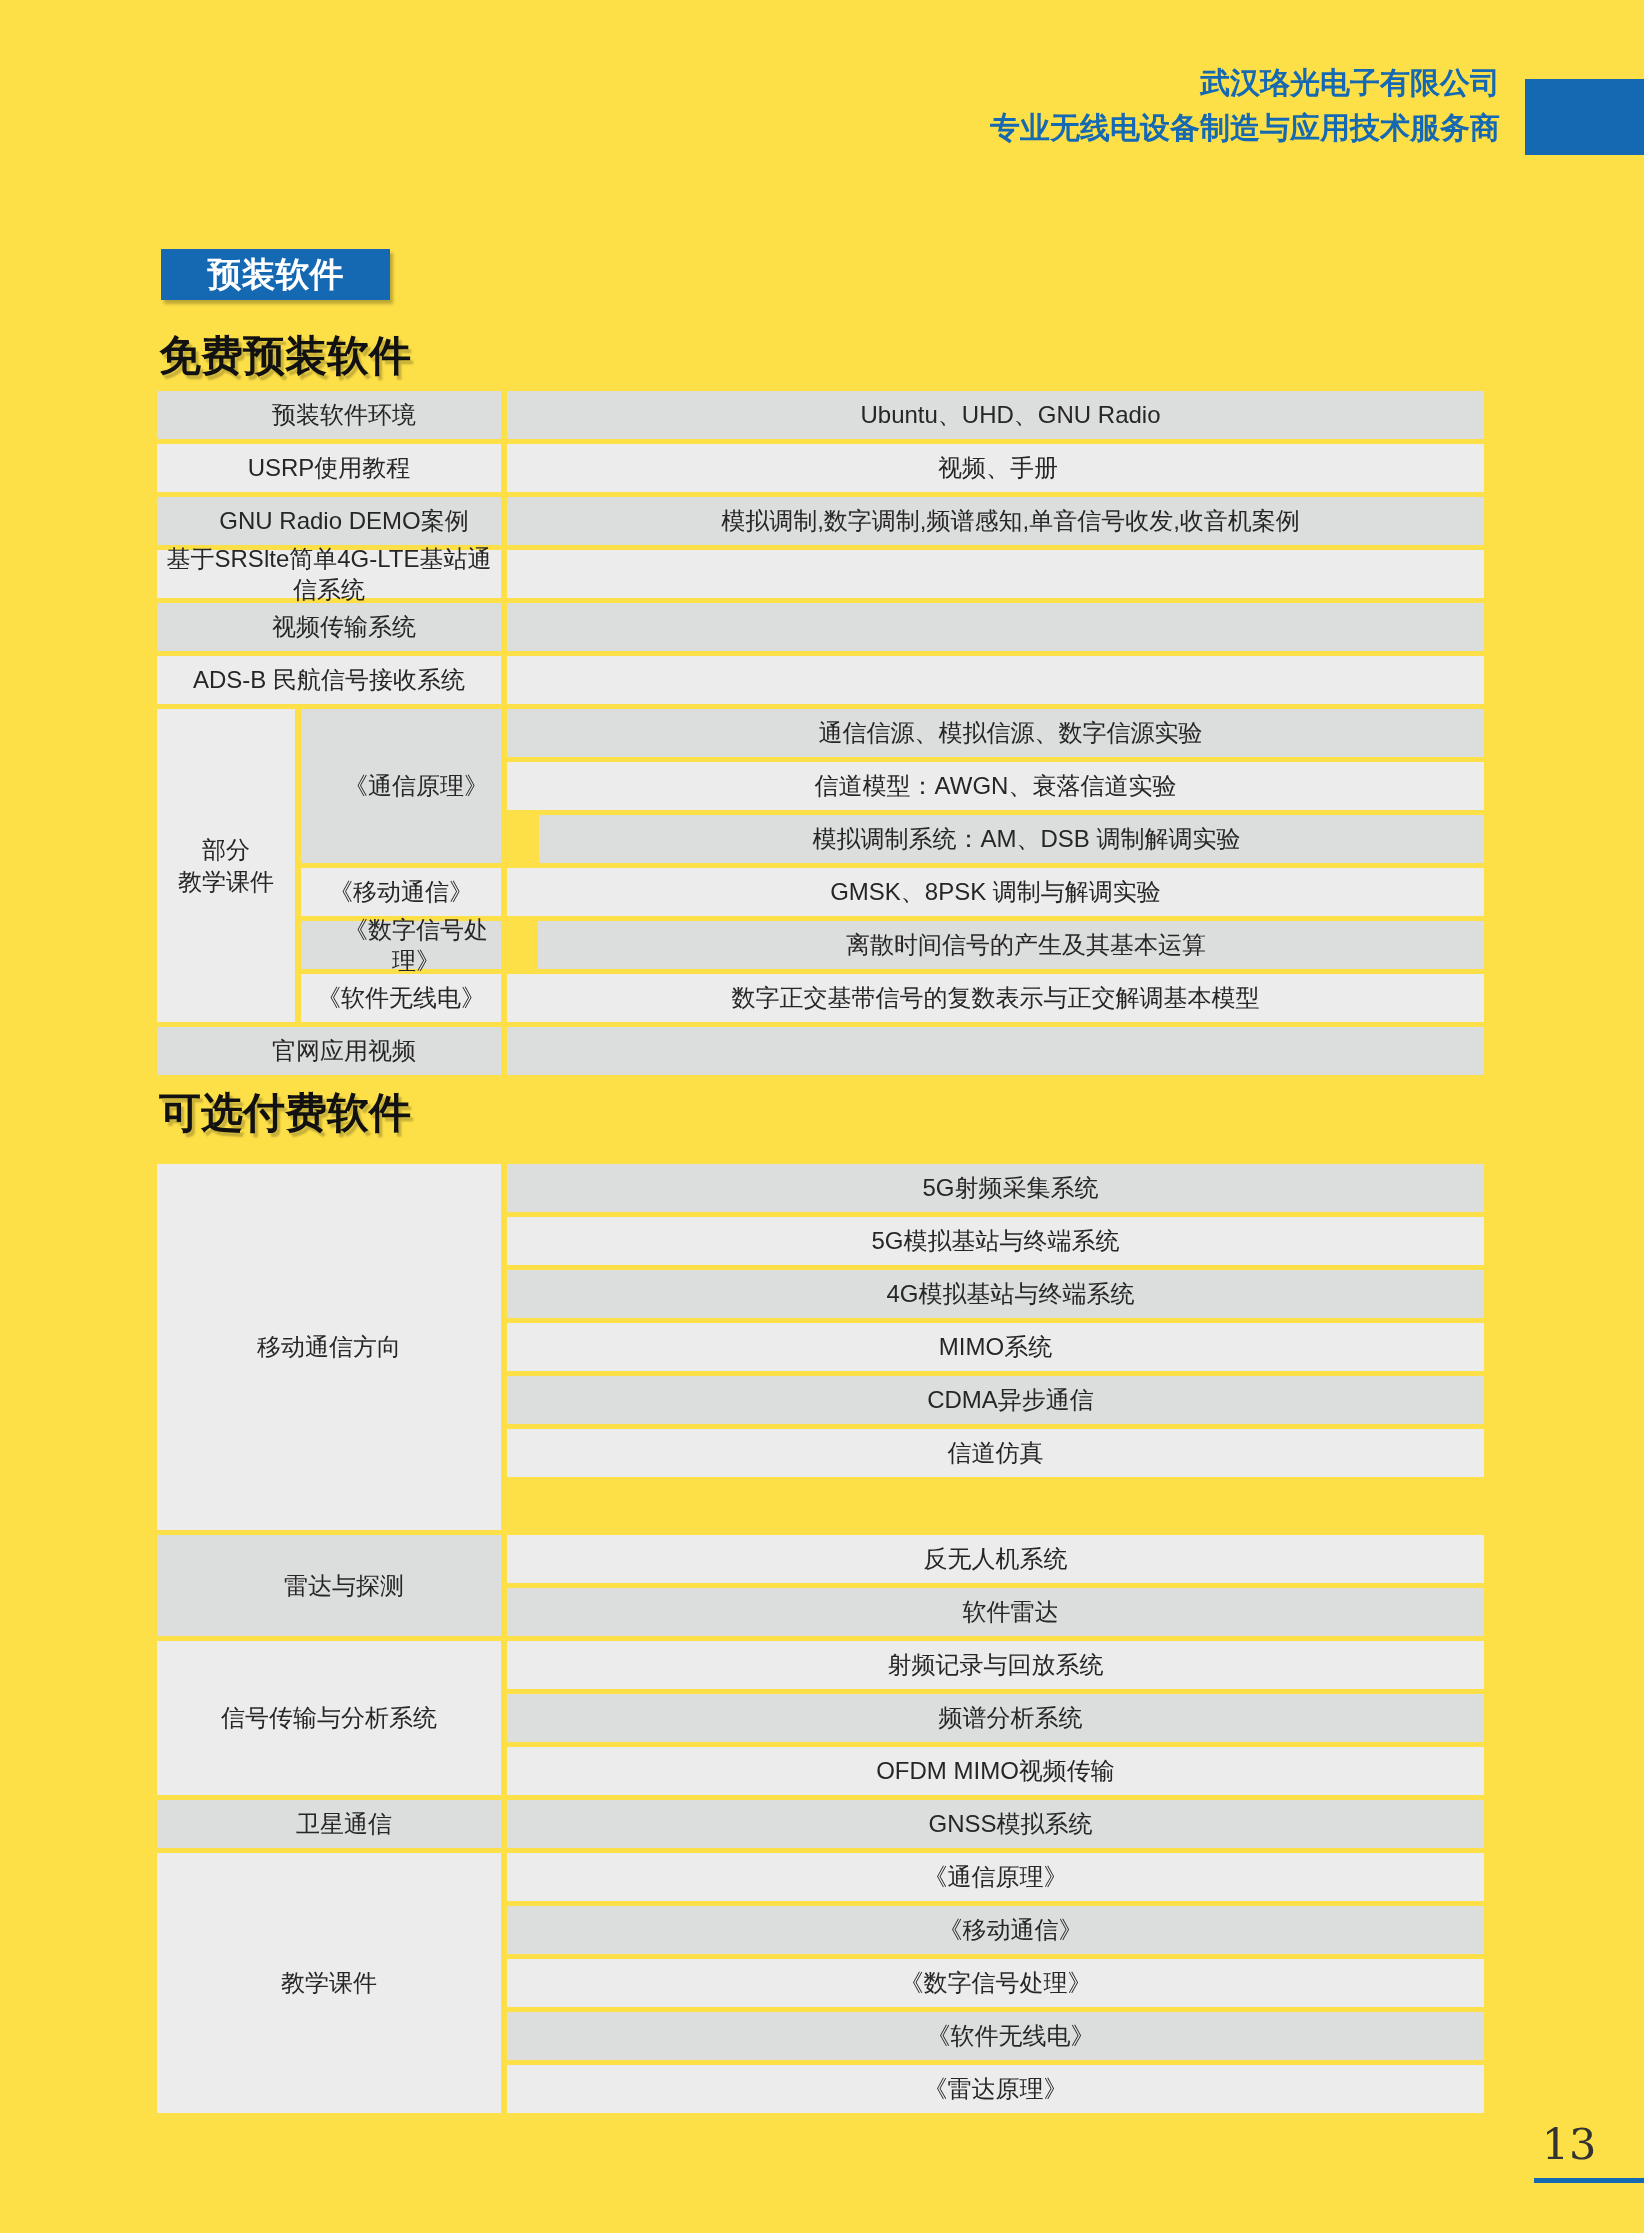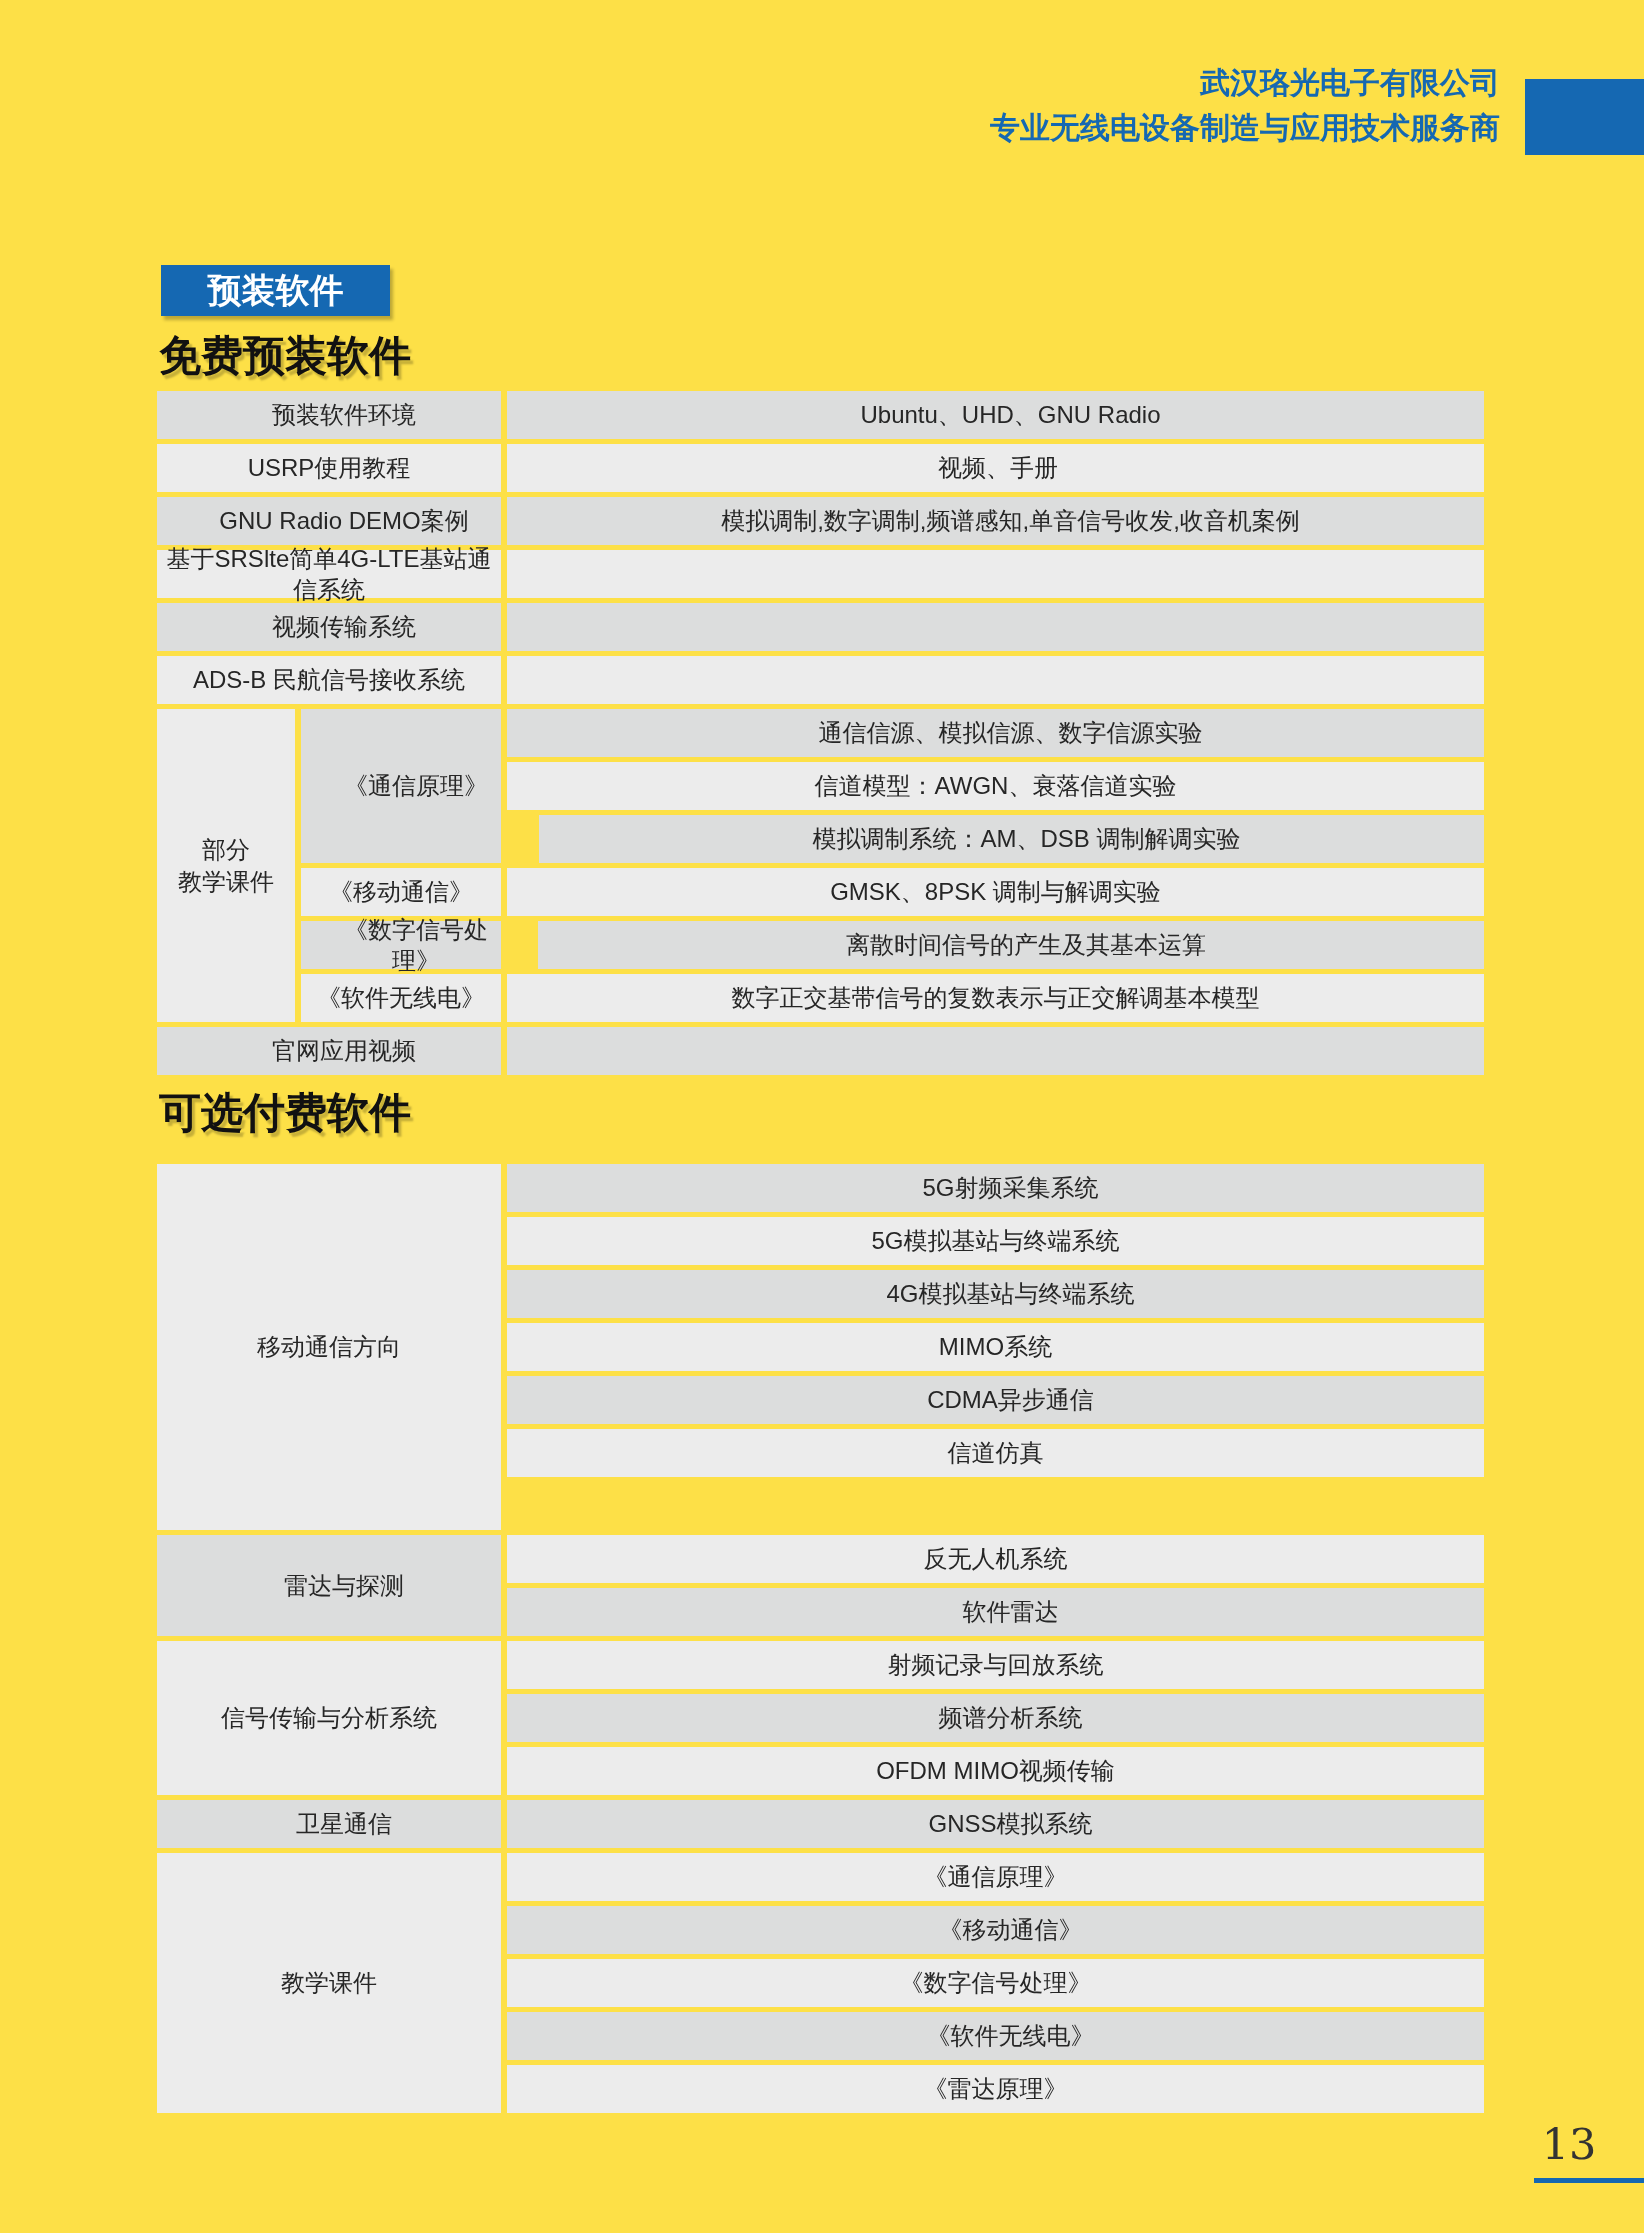--- a/index.html
+++ b/index.html
@@ -12,21 +12,21 @@
   body{font-family:"Liberation Sans",sans-serif;}
   .page{position:relative;width:1645px;height:2234px;background:#fde047;overflow:hidden;}
 
   
   .header-block{position:absolute;top:60px;right:145px;text-align:right;color:var(--accent-blue);}
   .header-company{font-size:30px;font-weight:600;line-height:45px;}
   .header-tagline{font-size:30px;font-weight:600;line-height:45px;margin-left:24px;}
   .header-square{position:absolute;top:79px;left:1525px;width:119px;height:76px;background:var(--accent-blue);}
 
   
-  .badge{position:absolute;left:161px;top:265px;width:229px;height:51px;background:var(--accent-blue);
+  .badge{position:absolute;left:161px;top:249px;width:229px;height:51px;background:var(--accent-blue);
          color:#fff;font-size:34px;font-weight:bold;display:flex;align-items:center;justify-content:center;
          box-shadow:3px 4px 3px rgba(0,0,0,0.25);}
   .section-title{position:absolute;left:159px;color:#111;font-size:42px;font-weight:bold;
                  text-shadow:3px 4px 2px rgba(0,0,0,0.22);}
   .title-free{top:328px;}
   .title-paid{top:1085px;}
 
   
   .tbl{position:absolute;left:157px;display:grid;column-gap:6px;row-gap:5px;}
   .tbl1{top:391px;grid-template-columns:138px 200px 977px;grid-auto-rows:48px;}

